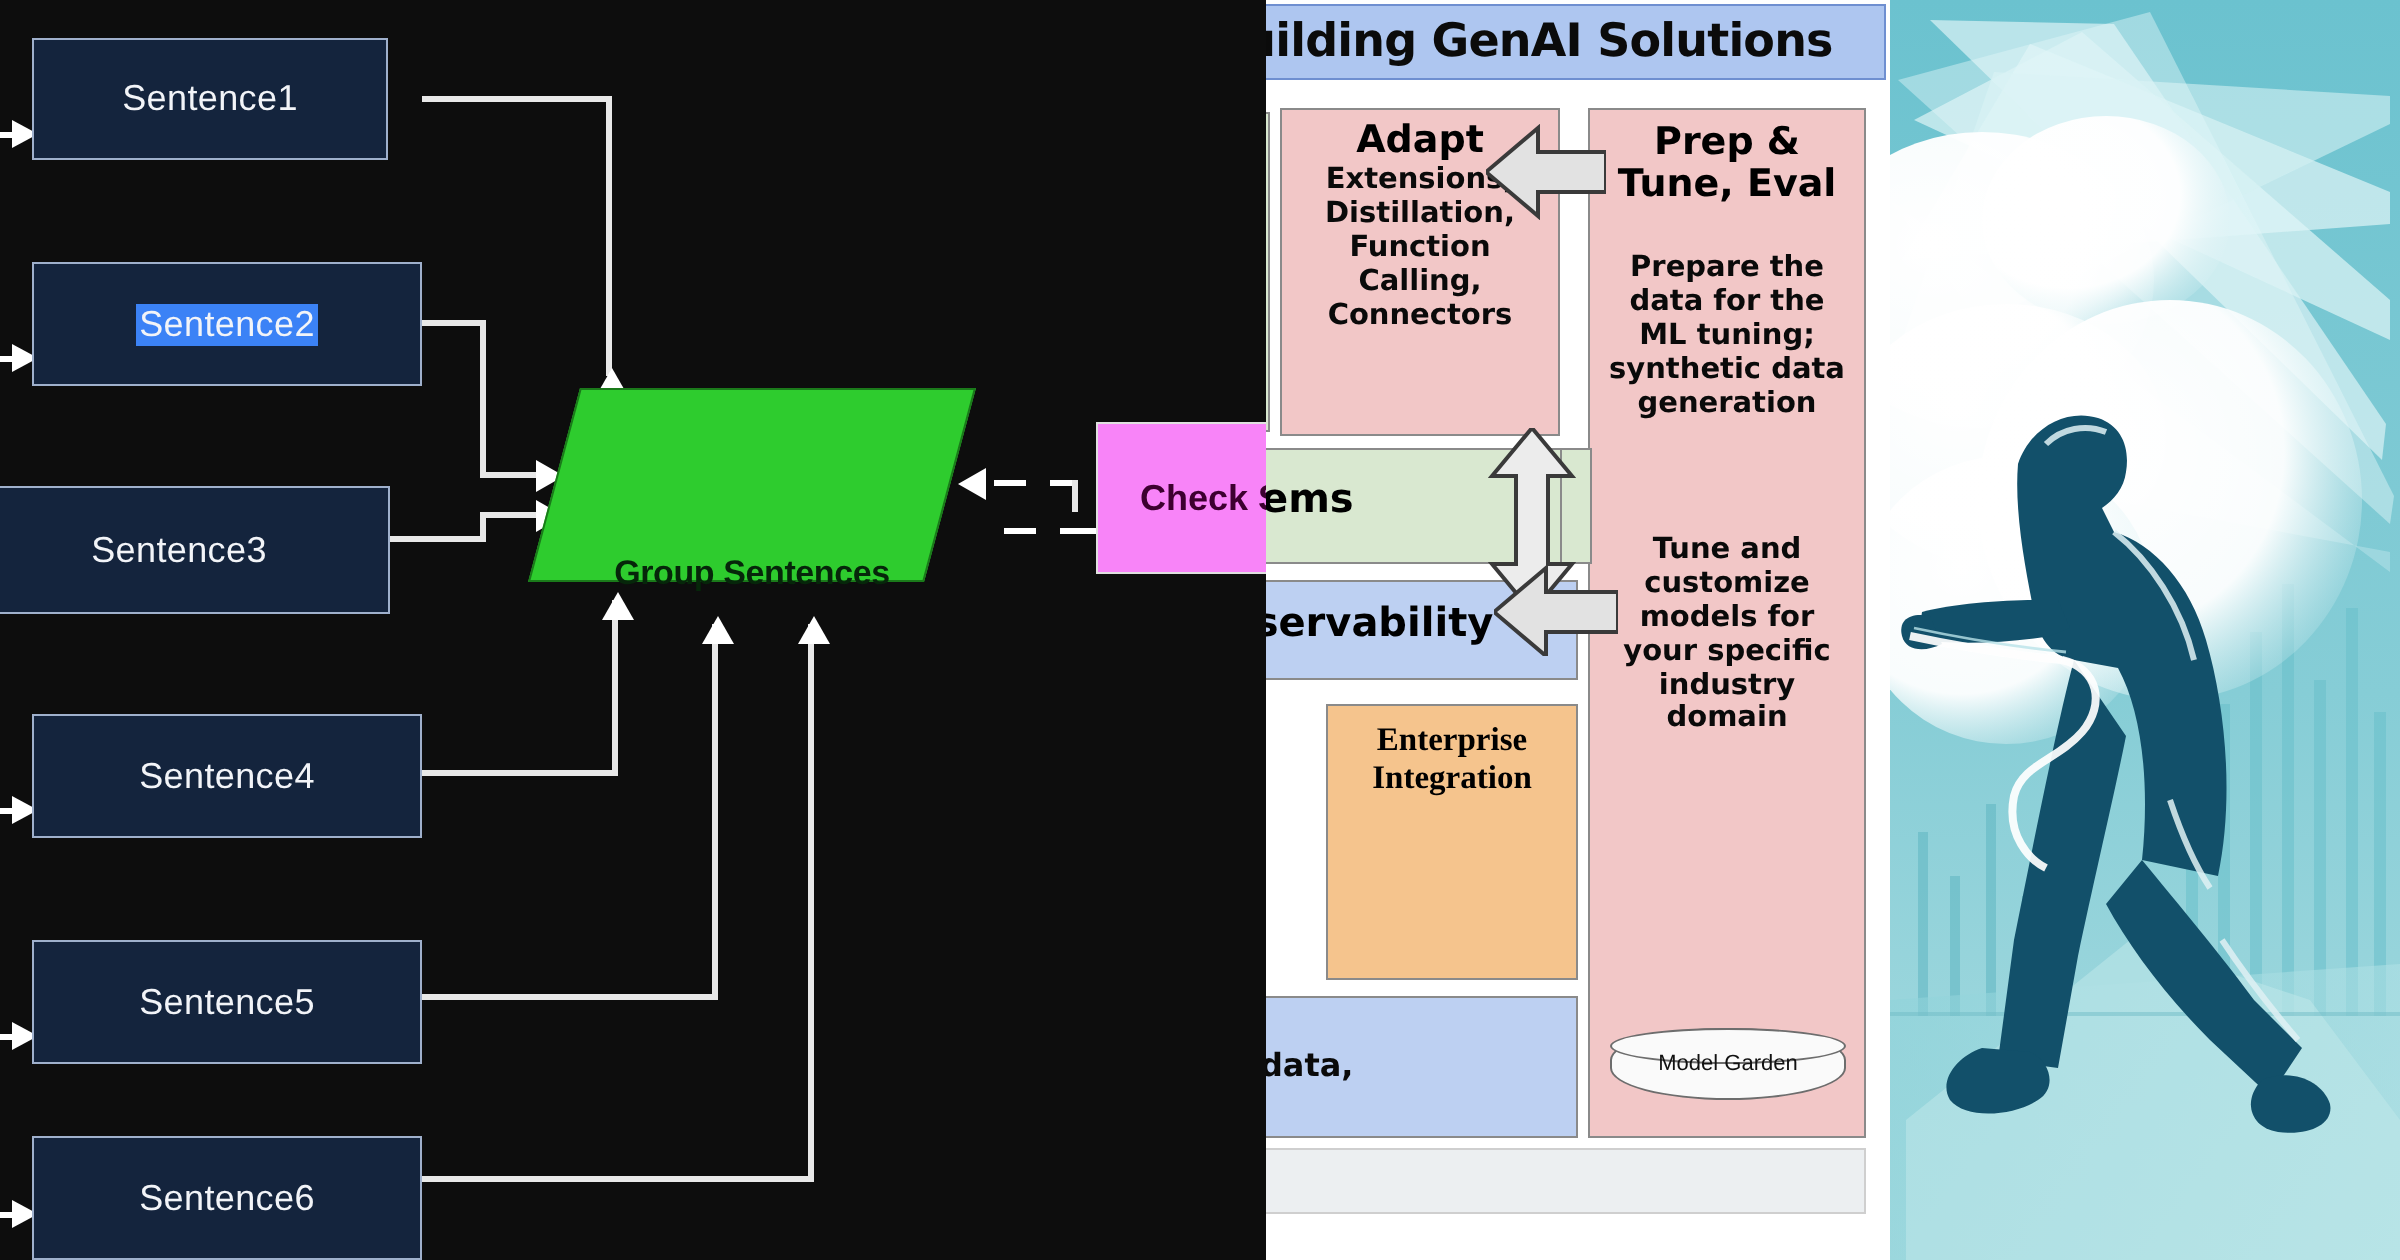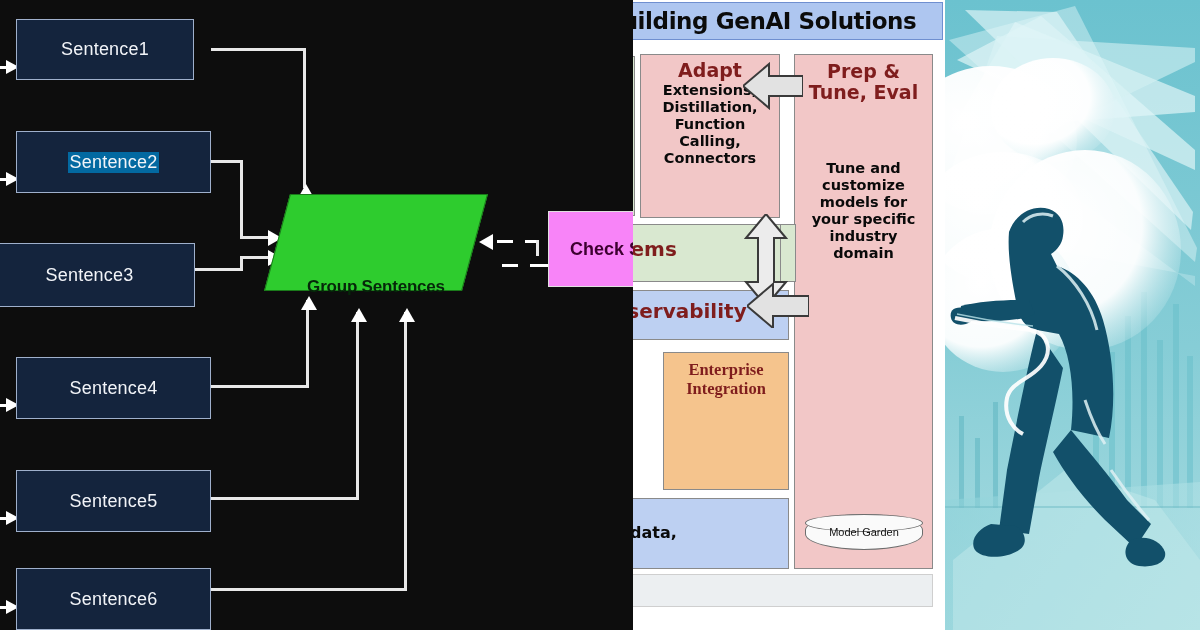--- a/index.html
+++ b/index.html
@@ -26,21 +26,21 @@
     position: absolute;
     background: #14243d;
     border: 1px solid #9fb0cc;
     color: #f2f4f8;
     font-size: 18px;
     display: flex;
     align-items: center;
     justify-content: center;
     letter-spacing: .2px;
   }
-  .sent-box.highlight span { background: #0369a1; padding: 0 2px; }
+  .sent-box.highlight span { background: #3b82f6; padding: 0 2px; }
   
   .feed-arrow {
     position: absolute;
     width: 0; height: 0;
     border-top: 7px solid transparent;
     border-bottom: 7px solid transparent;
     border-left: 13px solid #ffffff;
   }
   .feed-stub {
     position: absolute;
@@ -135,21 +135,21 @@
     white-space: nowrap;
   }
   .arch-box {
     position: absolute;
     border: 1px solid #8a8a8a;
     text-align: center;
     overflow: hidden;
   }
   .arch-box .bhead {
     display: block;
-    color: #7f1d1d;
+    color: #000000;
     font-weight: bold;
     line-height: 1.13;
   }
   .arch-box .bbody {
     display: block;
     color: #0a0a0a;
     font-weight: bold;
     line-height: 1.17;
   }
   .green { background: #d9e8d0; }
@@ -283,20 +283,21 @@
 
       <div class="arch-box green" style="left:-6px; top:54px; width:46px; height:160px;"></div>
 
       <div class="arch-box pink" style="left:45px; top:52px; width:140px; height:164px; padding:5px 4px 0;">
         <span class="bhead" style="font-size:19px;">Adapt</span>
         <span class="bbody" style="font-size:14.5px; margin-top:1px;">Extensions, Distillation, Function Calling, Connectors</span>
       </div>
 
       <div class="arch-box pink" style="left:199px; top:52px; width:139px; height:515px; padding:6px 6px 0;">
         <span class="bhead" style="font-size:19px;">Prep &amp; Tune, Eval</span>
+        <span class="bbody" style="font-size:14.5px; margin-top:22px;">Prepare the data for the ML tuning; synthetic data generation</span>
         <span class="bbody" style="font-size:14.5px; margin-top:56px;">Tune and customize models for your specific industry domain</span>
       </div>
 
       <div class="arch-box green" style="left:-6px; top:222px; width:200px; height:58px; padding-top:13px;">
         <span class="bhead" style="font-size:20px; text-align:left; padding-left:6px;">ystems</span>
       </div>
       <div class="arch-box green" style="left:185px; top:222px; width:16px; height:58px;"></div>
 
       <div class="arch-box blue" style="left:-6px; top:288px; width:200px; height:50px; padding-top:9px;">
         <span class="bhead" style="font-size:20px; text-align:left; padding-left:6px;">Observability</span>

